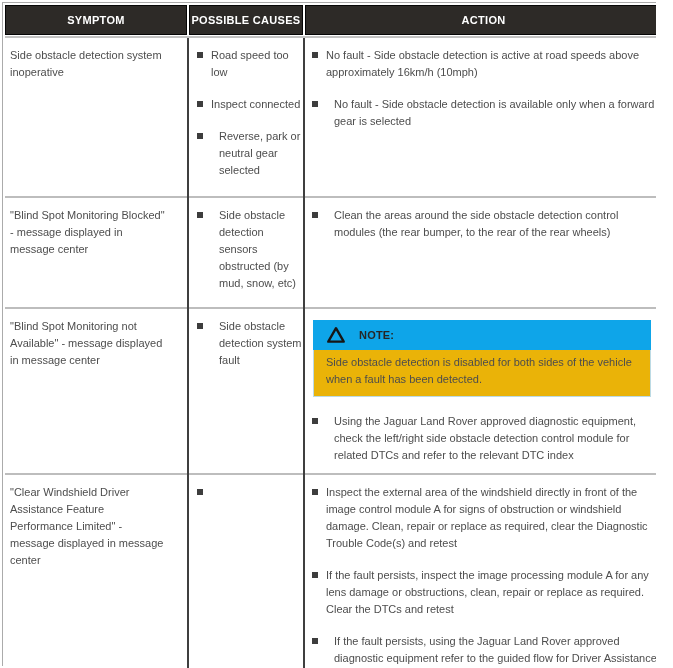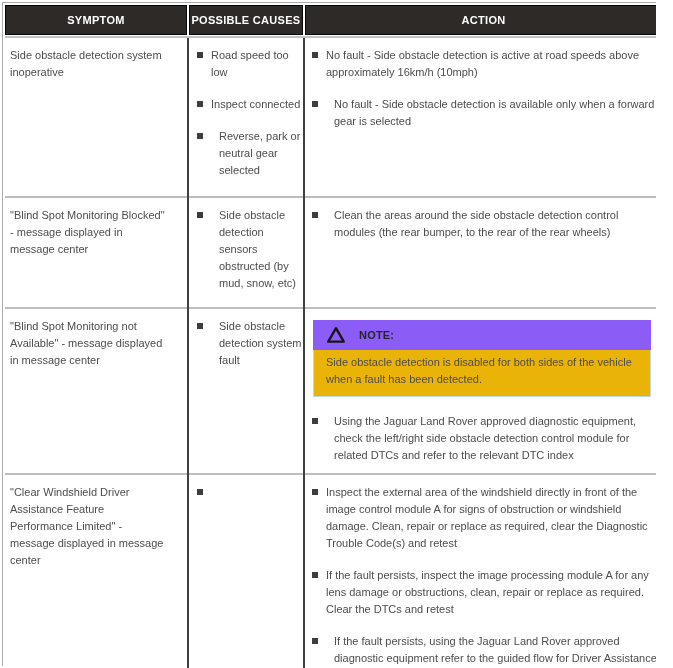--- a/index.html
+++ b/index.html
@@ -108,21 +108,21 @@
           <div class="tr r2">
             <div class="td td-symptom">"Blind Spot Monitoring not Available" - message displayed in message center</div>
             <div class="td td-causes">
               <div class="bullet-item">
                 <span class="sq"></span>
                 <span class="bullet-text">Side obstacle detection system fault</span>
               </div>
             </div>
             <div class="td td-action">
               <div class="note">
-                <div class="note-head" style="background: #8b5cf6;">
+                <div class="note-head" style="background: #0ea5e9;">
                   <span class="note-icon">
                     <svg width="20" height="18" viewBox="0 0 22 20" xmlns="http://www.w3.org/2000/svg">
                       <path d="M11 2.4 L19.6 17.4 L2.4 17.4 Z" fill="none" stroke="#161616" stroke-width="2.6" stroke-linejoin="round"></path>
                     </svg>
                   </span>
                   <span class="note-title">NOTE:</span>
                 </div>
                 <div class="note-body">Side obstacle detection is disabled for both sides of the vehicle when a fault has been detected.</div>
               </div>
               <div class="bullet-item">

